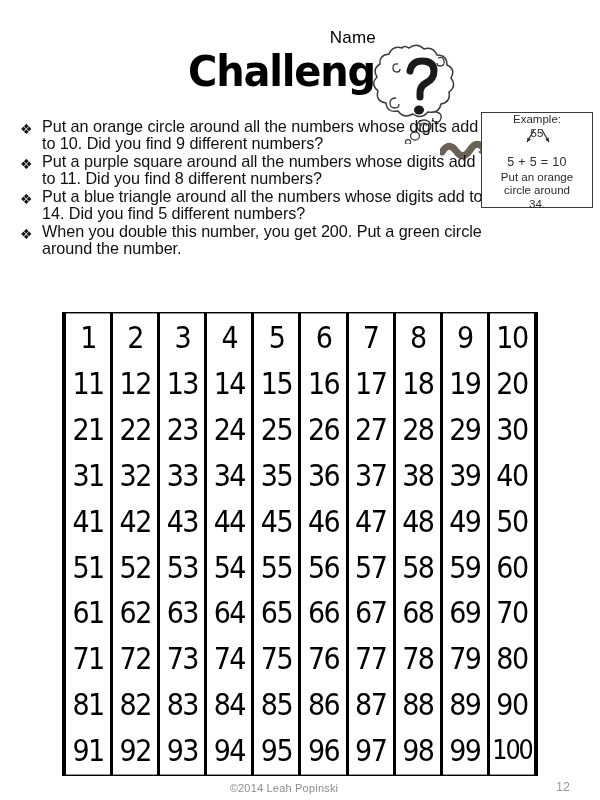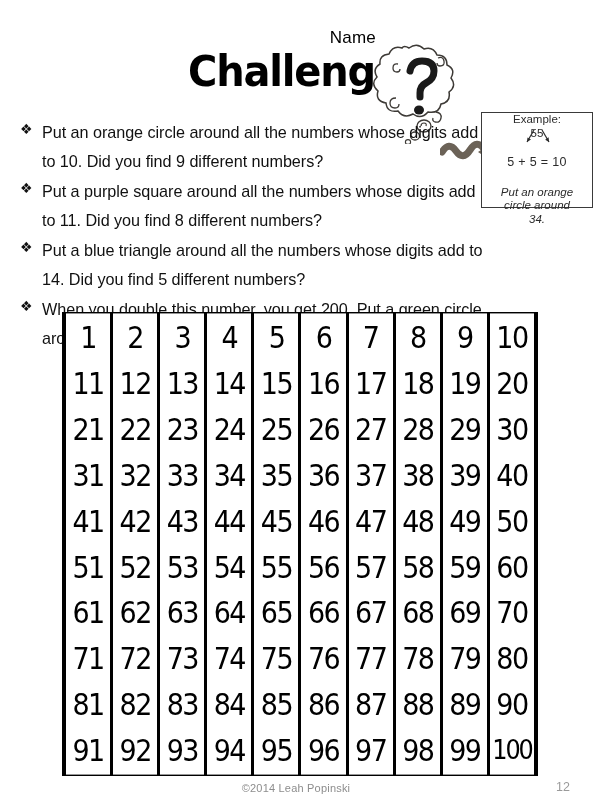--- a/index.html
+++ b/index.html
@@ -100,21 +100,21 @@
     width: 22px;
     font-size: 14px;
     line-height: 23.5px;
     text-align: left;
     padding-left: 2px;
     color: #111;
   }
   .instr-text {
     flex: 1 1 auto;
     font-size: 16.2px;
-    line-height: 29px;
+    line-height: 17px;
     letter-spacing: -.05px;
     color: #111;
   }
 
   
   #example-box {
     position: absolute;
     left: 481px;
     top: 112px;
     width: 112px;
@@ -146,22 +146,21 @@
   }
   #example-sum {
     display: block;
     font-size: 12.5px;
     line-height: 15px;
     letter-spacing: .3px;
     margin-top: 15px;
   }
   #example-action {
     display: block;
-    margin-top: 16px;
-    font-style: italic;
+    margin-top: 1px;
   }
   #example-action span { display: block; }
 
   
   #hundreds-chart {
     position: absolute;
     left: 62px;
     top: 312px;
     width: 476px;
     height: 464px;
@@ -186,21 +185,21 @@
     letter-spacing: -1.6px;
     color: #000;
     overflow: hidden;
     transform: scaleY(1.12);
   }
   .chart-cell.wide { font-size: 24px; letter-spacing: -2.2px; }
 
   
   #footer-credit {
     position: absolute;
-    left: 16px;
+    left: 4px;
     top: 781px;
     width: 560px;
     text-align: center;
     font-size: 11px;
     line-height: 14px;
     color: #8d8d8d;
     letter-spacing: .2px;
   }
   #footer-page {
     position: absolute;

